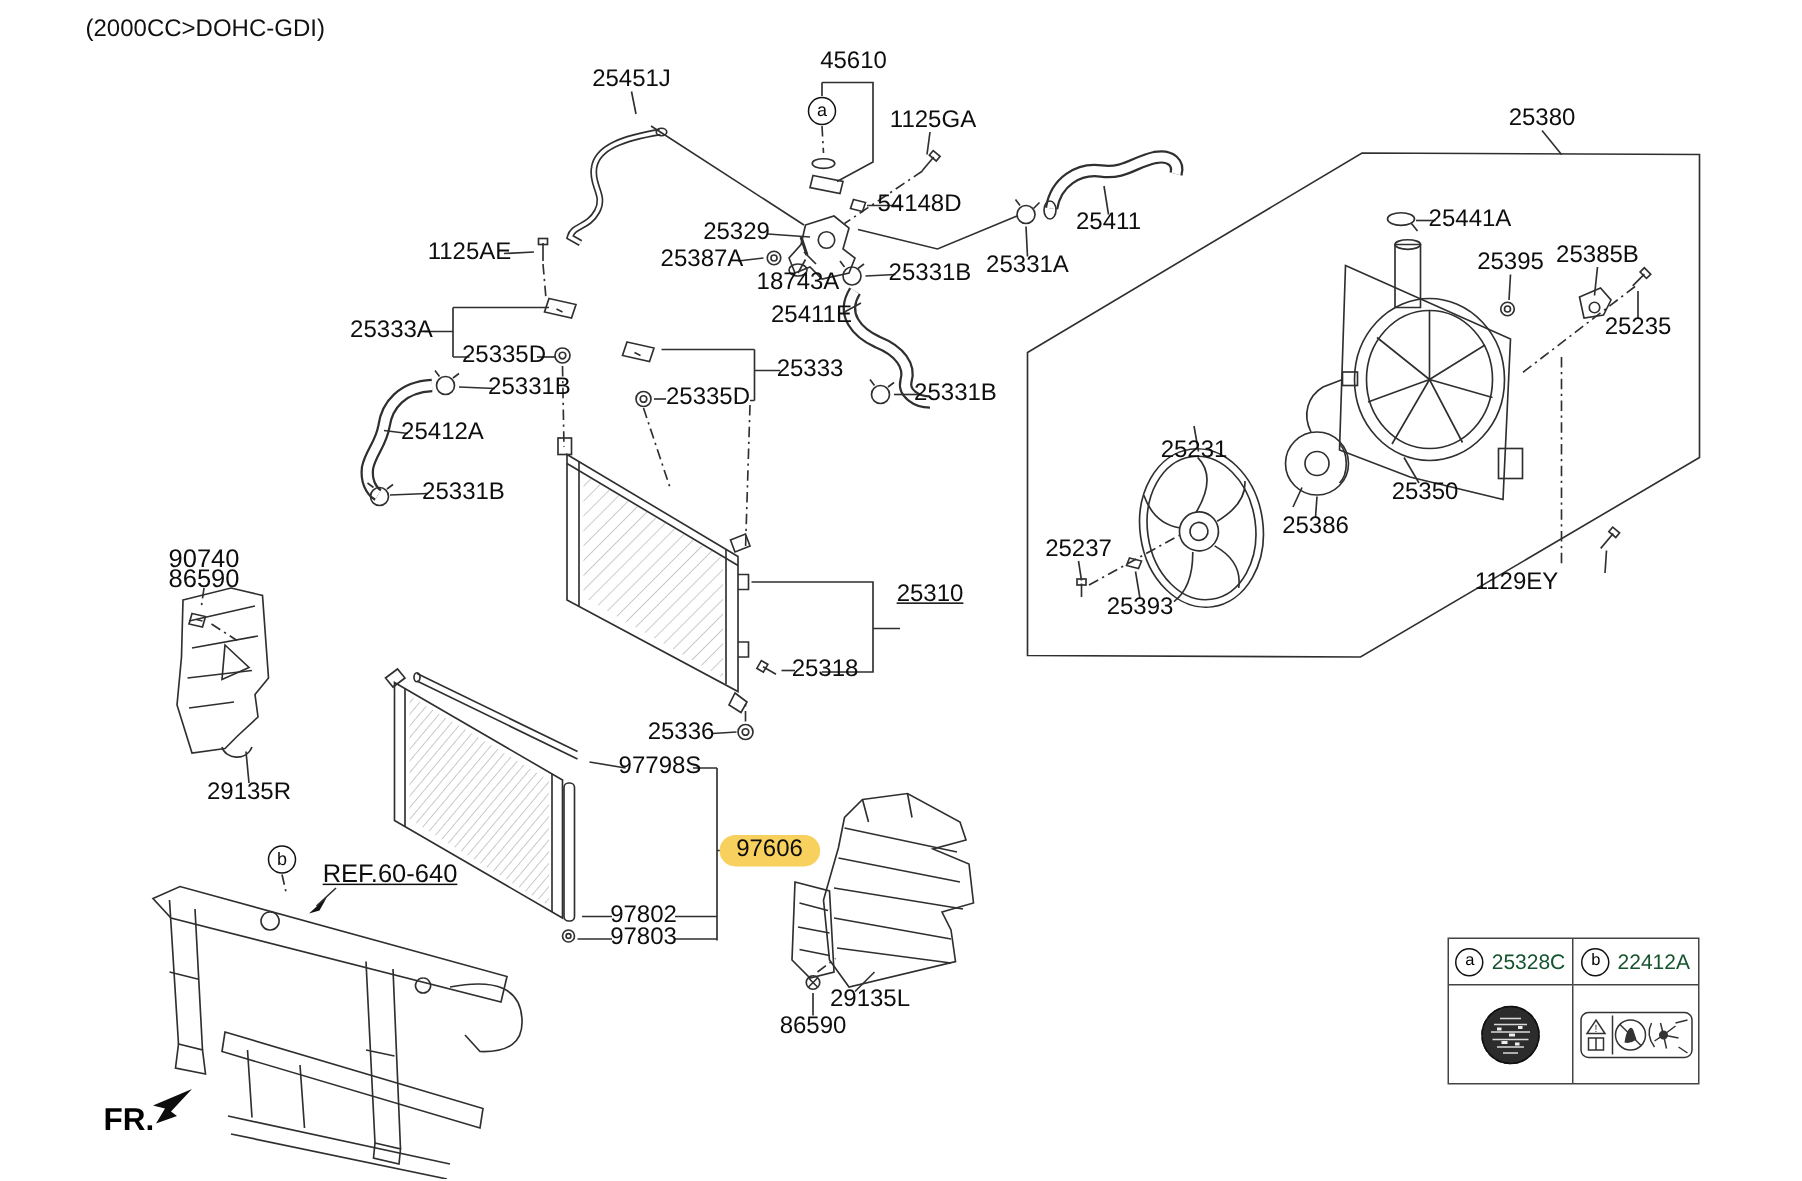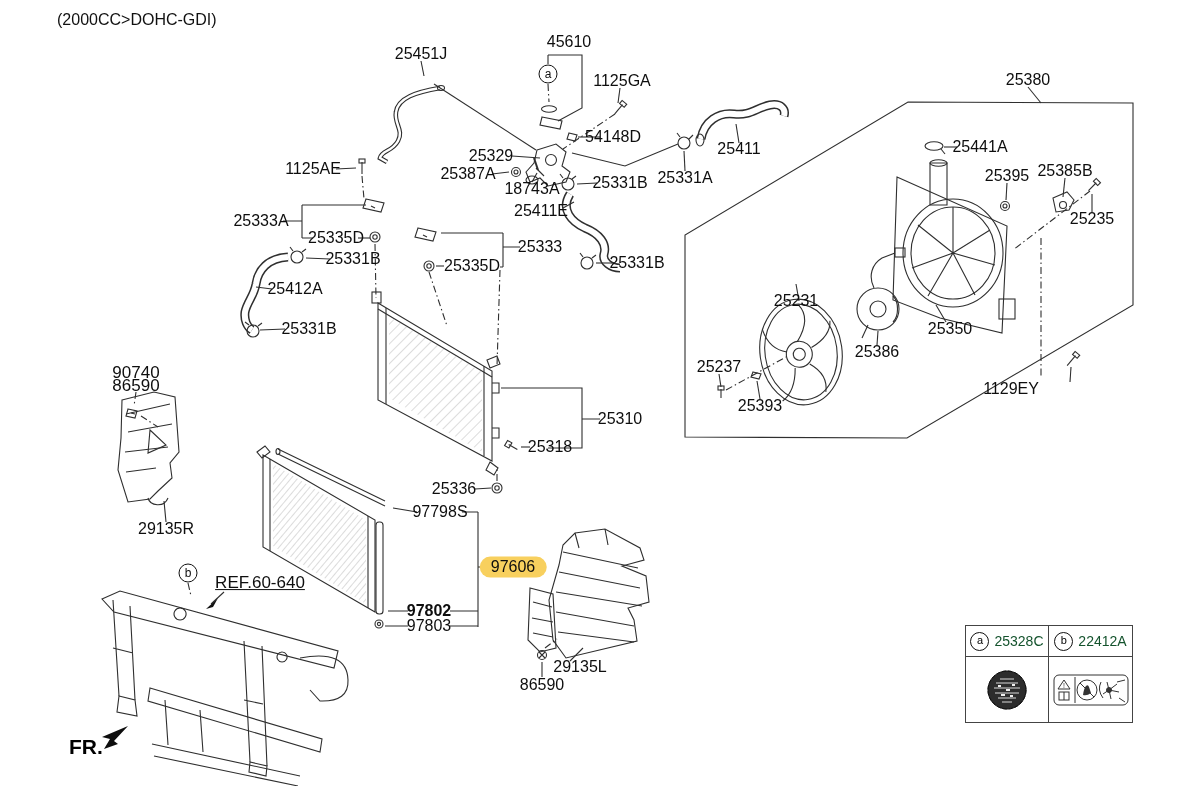--- a/index.html
+++ b/index.html
@@ -354,26 +354,26 @@
       <div class="plabel" style="left: 1092px; top: 219px;">25235</div>
       <div class="plabel" style="left: 796px; top: 277px; margin-top: 24px;">25231</div>
       <div class="plabel" style="left: 950px; top: 329px;">25350</div>
       <div class="plabel" style="left: 877px; top: 352px;">25386</div>
       <div class="plabel" style="left: 719px; top: 367px;">25237</div>
       <div class="plabel" style="left: 760px; top: 406px;">25393</div>
       <div class="plabel" style="left: 1011px; top: 389px;">1129EY</div>
       <div class="plabel small" style="left: 136px; top: 373px;">90740</div>
       <div class="plabel small" style="left: 136px; top: 386px;">86590</div>
       <div class="plabel" style="left: 166px; top: 529px;">29135R</div>
-      <div class="plabel" style="left: 620px; top: 419px;">25310</div>
+      <div class="plabel" style="left: 620px; top: 397px; text-decoration: underline;">25310</div>
       <div class="plabel" style="left: 550px; top: 447px;">25318</div>
       <div class="plabel" style="left: 454px; top: 489px;">25336</div>
       <div class="plabel" style="left: 440px; top: 512px;">97798S</div>
       <div class="plabel hl" style="left: 513px; top: 567px; background: rgb(248, 208, 94);">97606</div>
-      <div class="plabel" style="left: 429px; top: 611px; font-weight: bold;">97802</div>
+      <div class="plabel" style="left: 429px; top: 611px;">97802</div>
       <div class="plabel" style="left: 429px; top: 626px;">97803</div>
       <div class="plabel" style="left: 580px; top: 667px;">29135L</div>
       <div class="plabel" style="left: 542px; top: 685px;">86590</div>
       <div class="plabel marker" style="left: 188px; top: 573px;">b</div>
       <div class="plabel und" style="left: 260px; top: 583px;">REF.60-640</div>
     </div>
 
 <div class="legend">
   <div class="lrow">
     <div class="lcell">

